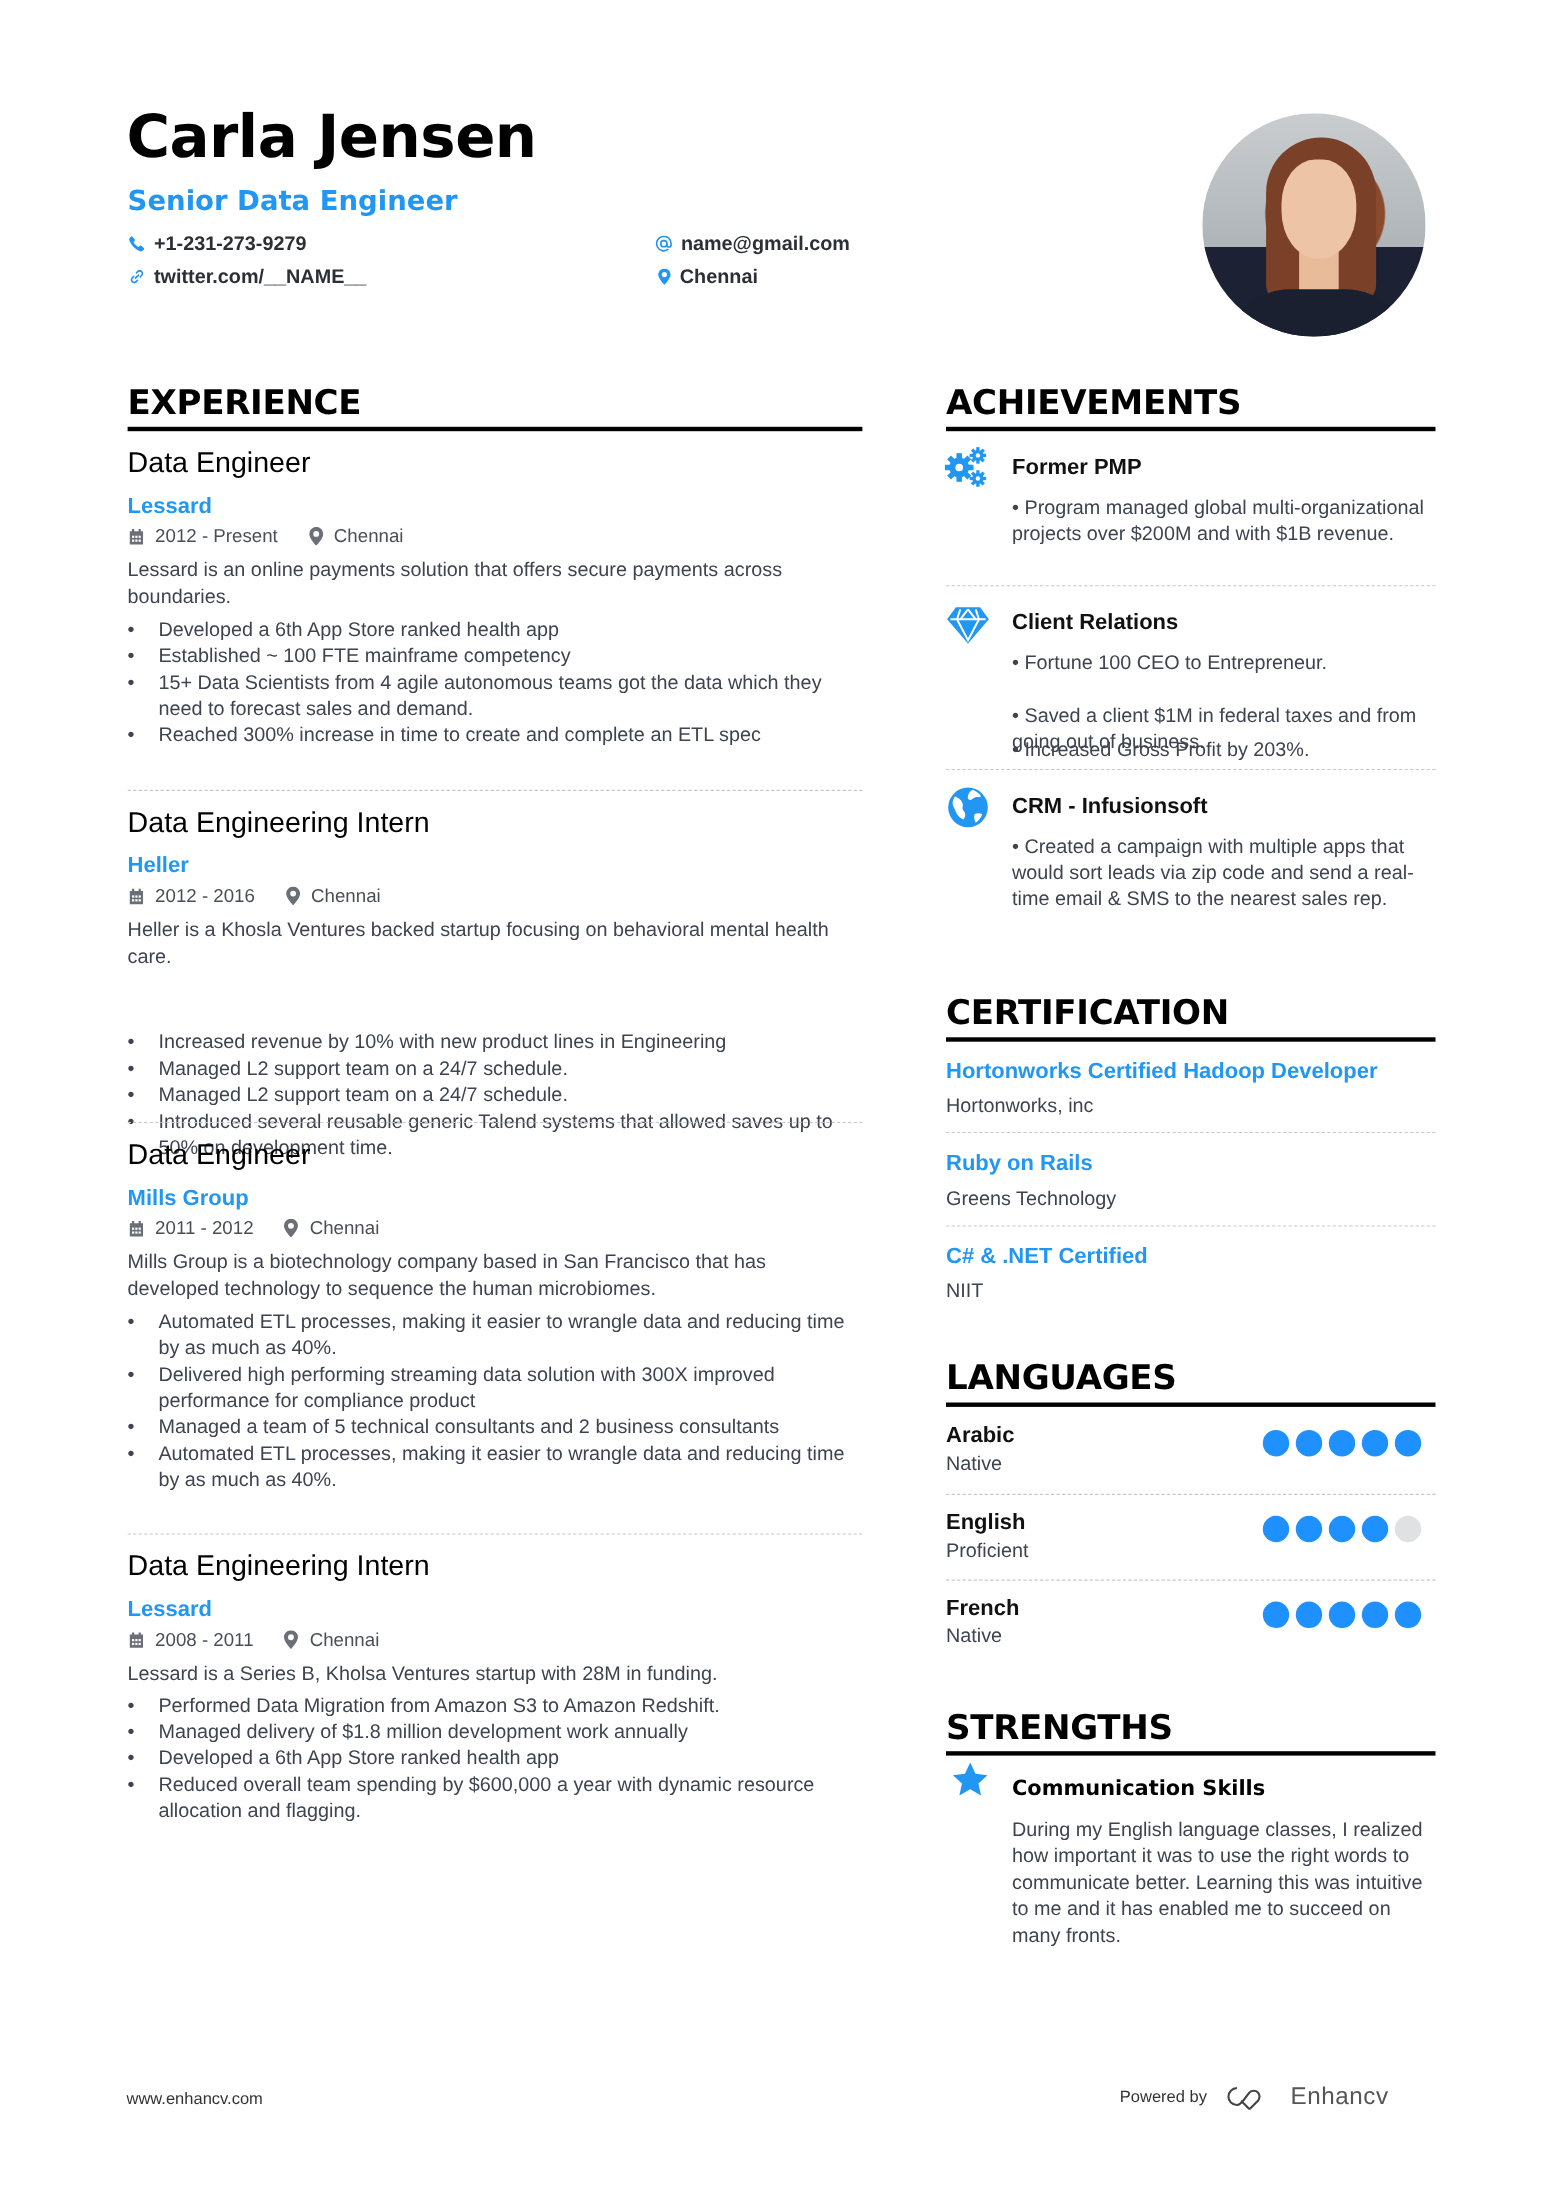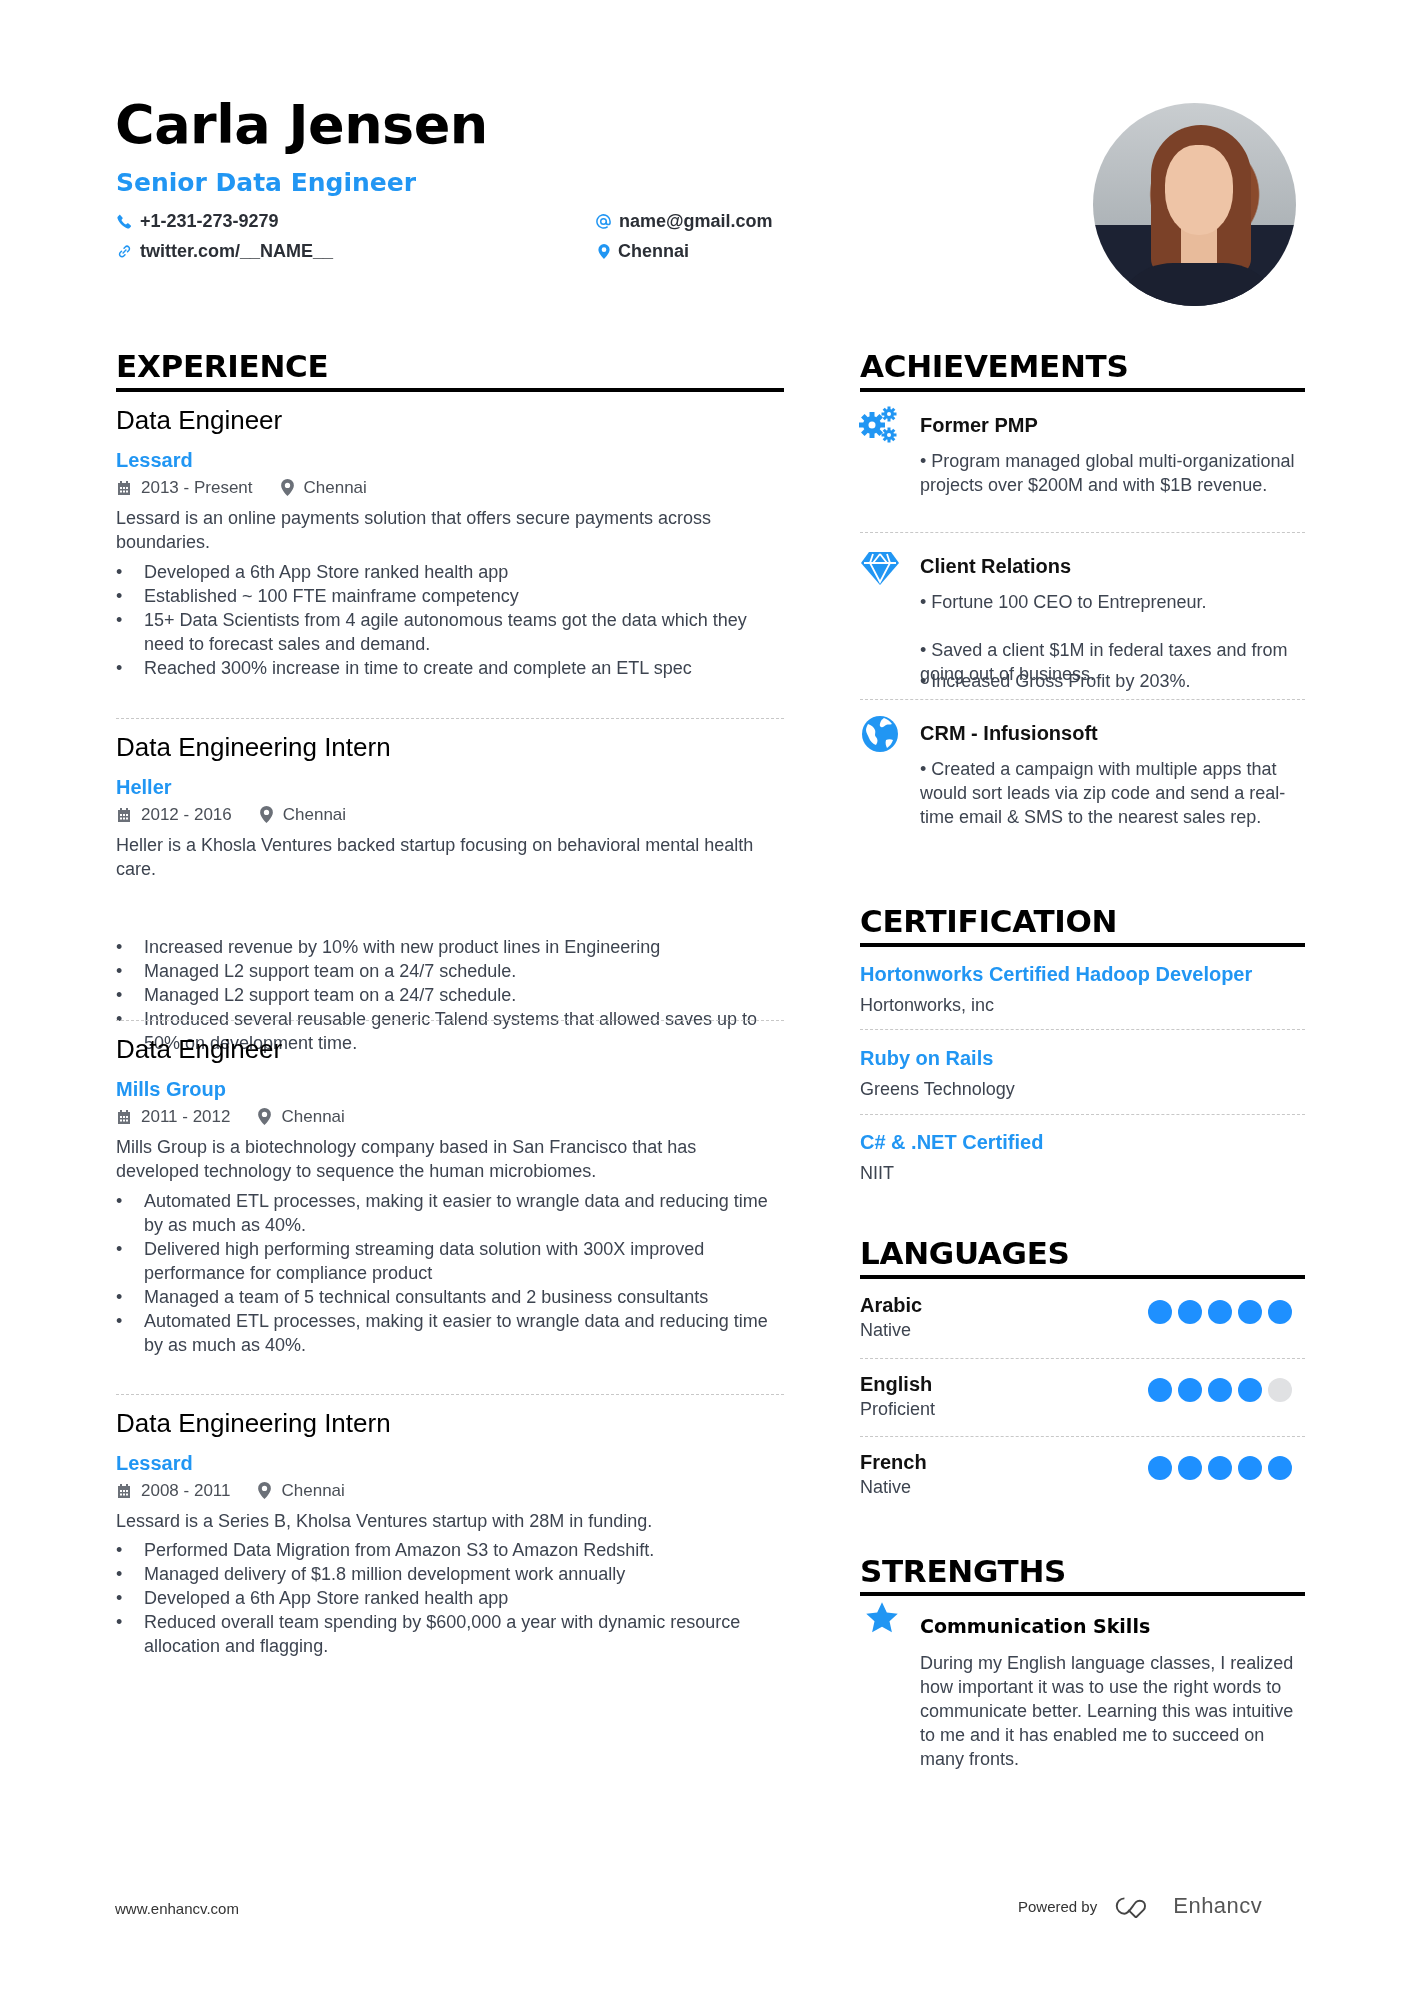--- a/index.html
+++ b/index.html
@@ -110,21 +110,21 @@
       <path fill="#6b7078" d="M1 4h12v11H1zM3 1h2v3H3zm6 0h2v3H9zM1 3h12v2H1z"></path>
       <g fill="#fff">
         <rect x="3" y="7" width="2" height="2"></rect>
         <rect x="6" y="7" width="2" height="2"></rect>
         <rect x="9" y="7" width="2" height="2"></rect>
         <rect x="3" y="10.5" width="2" height="2"></rect>
         <rect x="6" y="10.5" width="2" height="2"></rect>
         <rect x="9" y="10.5" width="2" height="2"></rect>
       </g>
     </svg>
-  <span>2013 - Present</span>
+  <span>2012 - Present</span>
   <span class="loc">
       <svg viewBox="0 0 12 16">
         <path fill="#6b7078" d="M6 0a6 6 0 016 6c0 4-6 10-6 10S0 10 0 6a6 6 0 016-6zm0 3.5a2.5 2.5 0 100 5 2.5 2.5 0 000-5z"></path>
       </svg>
       <span>Chennai</span>
     </span>
 </div>
 <div class="abs desc" style="left:116px; top:506px; width:660px;">Lessard is an online payments solution that offers secure payments across boundaries.</div>
 <ul class="abs bullets" style="left:116px; top:560px; width:668px;">
   <li>Developed a 6th App Store ranked health app</li>

